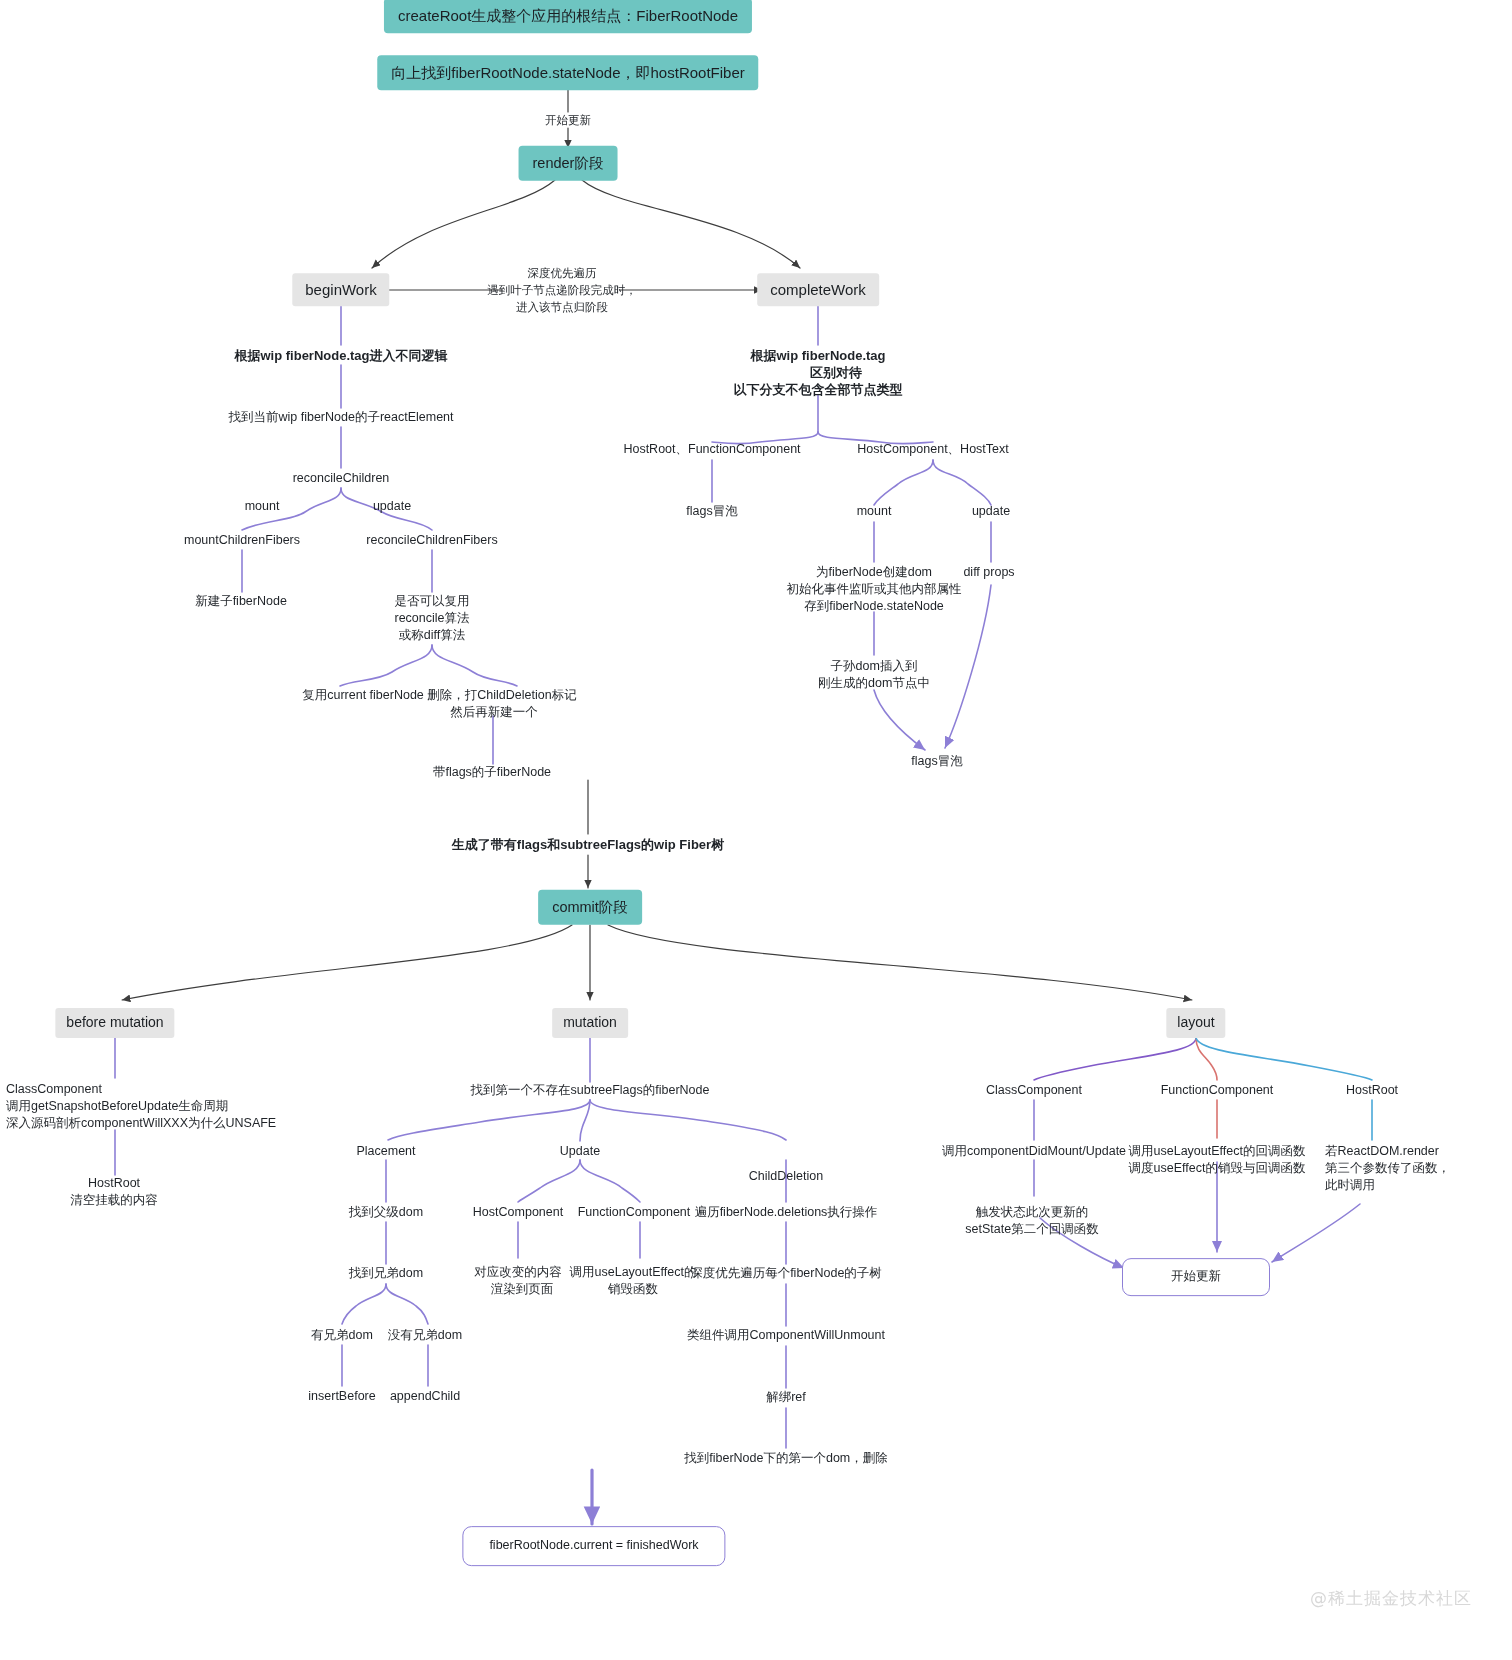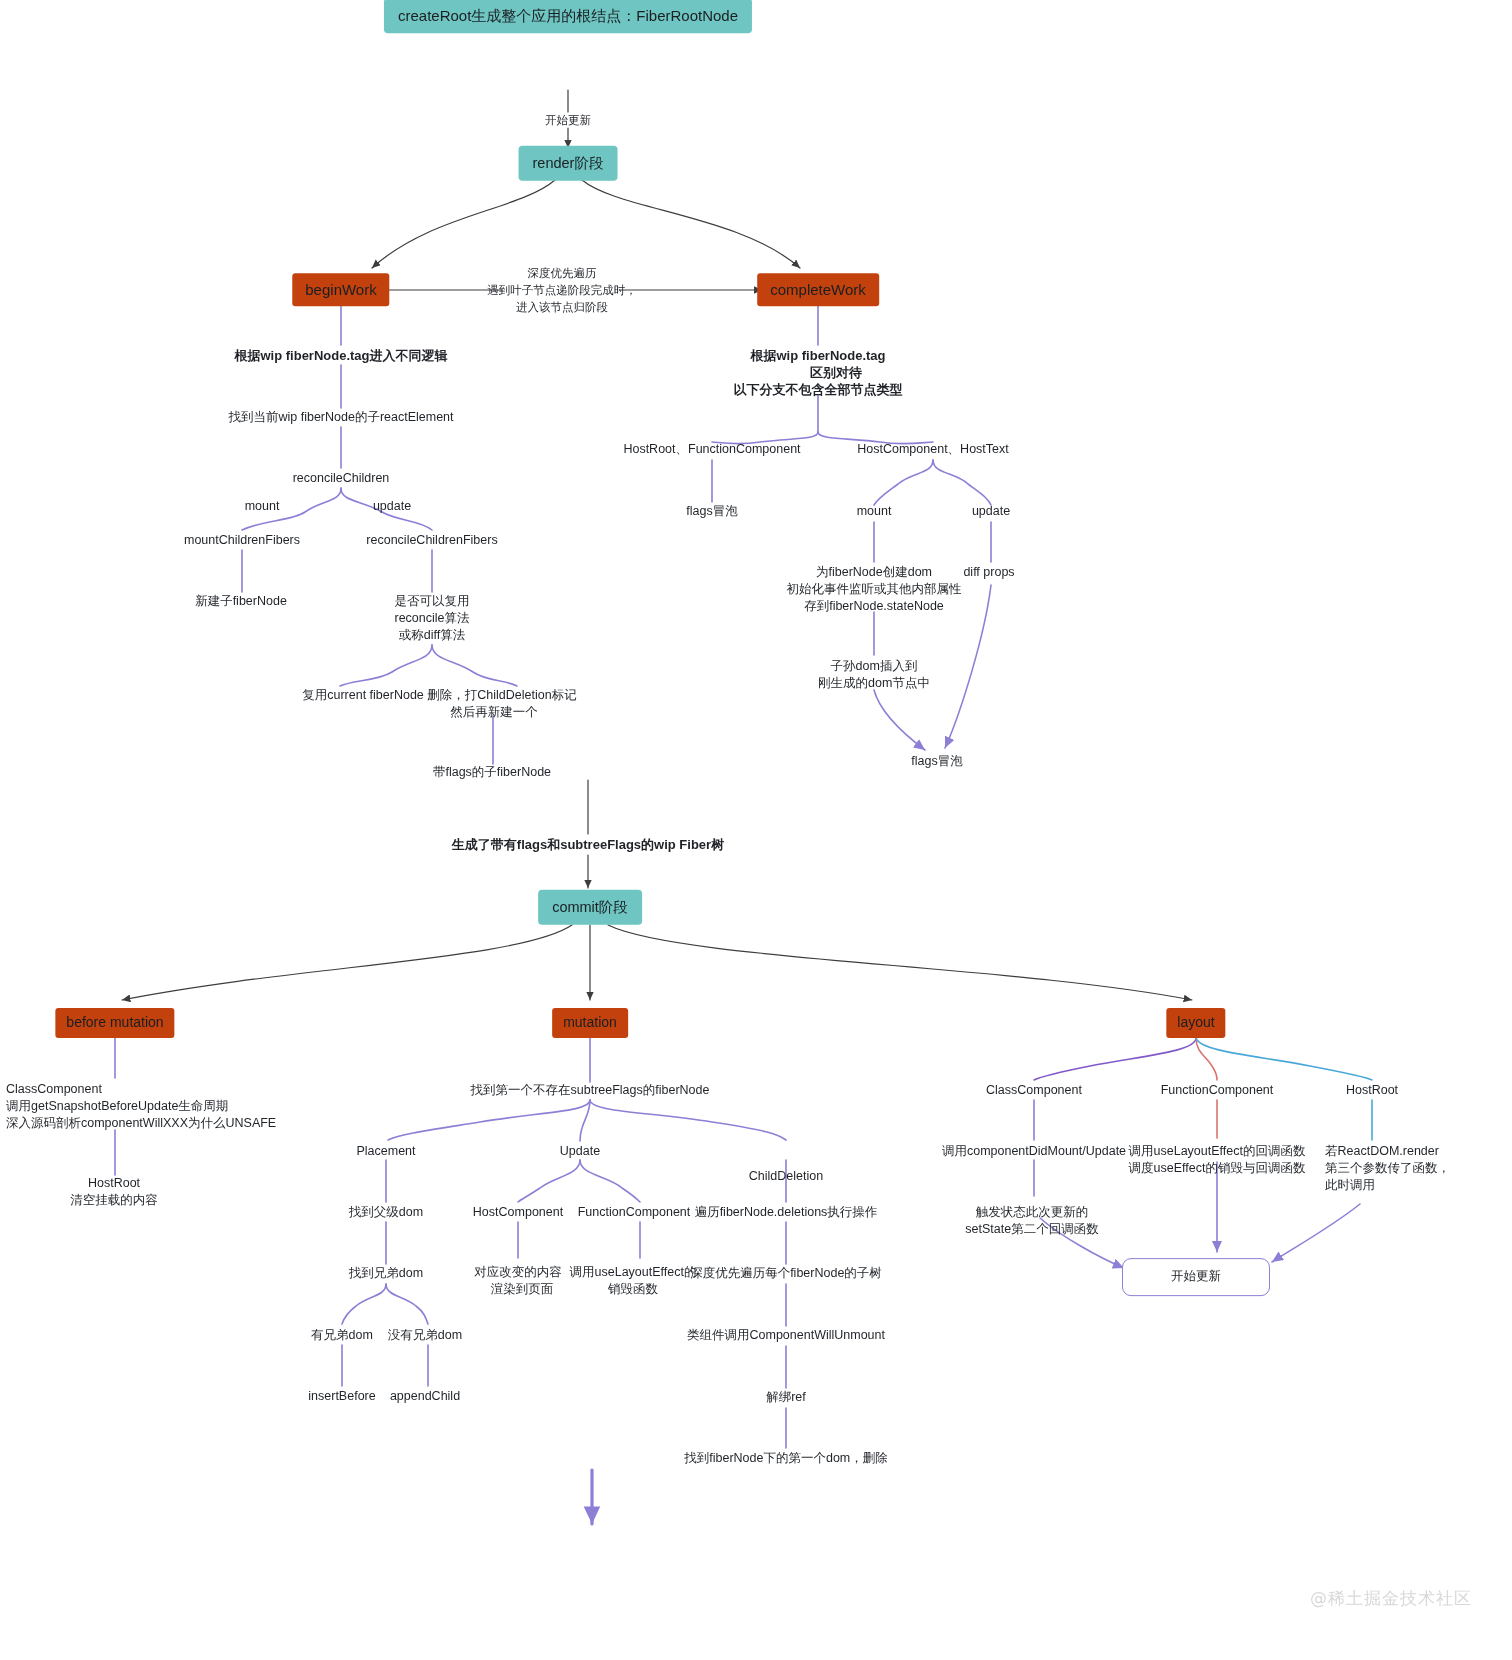--- a/index.html
+++ b/index.html
@@ -32,21 +32,21 @@
     background: #6ec5c1;
     color: #1b1f23;
     border-radius: 4px;
     padding: 7px 14px;
     font-size: 14.5px;
     font-weight: 500;
   }
   .n-teal.big { font-size: 15px; }
   
   .n-grey {
-    background: #c2410c;
+    background: #e5e5e5;
     color: #1b1f23;
     border-radius: 3px;
     padding: 6px 13px;
     font-size: 15px;
   }
   .n-grey.sm { font-size: 14px; padding: 5px 11px; }
   
   .n-outline {
     background: #ffffff;
     border: 1.3px solid #8d7fd6;
@@ -174,20 +174,21 @@
       <path d="M1217,1100 L1217,1138" stroke="#d9736f" stroke-width="1.6"></path>
       <path d="M1372,1100 L1372,1140" stroke="#4aa8d8" stroke-width="1.6"></path>
 
       <path d="M1040,1218 C1060,1236 1100,1258 1124,1268" stroke="#8d7fd6" stroke-width="1.6" marker-end="url(#arrPurple)"></path>
       <path d="M1217,1162 L1217,1252" stroke="#8d7fd6" stroke-width="1.6" marker-end="url(#arrPurple)"></path>
       <path d="M1360,1204 C1330,1228 1290,1250 1272,1262" stroke="#8d7fd6" stroke-width="1.6" marker-end="url(#arrPurple)"></path>
     </g>
   </svg>
 
   <div class="node n-teal big" style="left:568px; top:16px;">createRoot生成整个应用的根结点：FiberRootNode</div>
+  <div class="node n-teal big" style="left:568px; top:73px;">向上找到fiberRootNode.stateNode，即hostRootFiber</div>
   <div class="node n-text" style="left:568px; top:120px;">开始更新</div>
   <div class="node n-teal" style="left:568px; top:163px;">render阶段</div>
 
   <div class="node n-grey" style="left:341px; top:290px;">beginWork</div>
   <div class="node n-grey" style="left:818px; top:290px;">completeWork</div>
 
   <div class="node n-text" style="left:562px; top:273px;">深度优先遍历</div>
   <div class="node n-text" style="left:562px; top:290px;">遇到叶子节点递阶段完成时，</div>
   <div class="node n-text" style="left:562px; top:307px;">进入该节点归阶段</div>
 
@@ -268,16 +269,17 @@
   <div class="node n-text lg" style="left:1032px; top:1213px;">触发状态此次更新的</div>
   <div class="node n-text lg" style="left:1032px; top:1230px;">setState第二个回调函数</div>
   <div class="node n-text lg" style="left:1217px; top:1152px;">调用useLayoutEffect的回调函数</div>
   <div class="node n-text lg" style="left:1217px; top:1169px;">调度useEffect的销毁与回调函数</div>
   <div class="node n-text lg n-left" style="left:1325px; top:1152px;">若ReactDOM.render</div>
   <div class="node n-text lg n-left" style="left:1325px; top:1169px;">第三个参数传了函数，</div>
   <div class="node n-text lg n-left" style="left:1325px; top:1186px;">此时调用</div>
 
   <div class="node n-outline" style="left:1196px; top:1277px; padding:9px 48px;">开始更新</div>
 
+  <div class="node n-outline" style="left:594px; top:1546px;">fiberRootNode.current = finishedWork</div>
 
   <div class="watermark">@稀土掘金技术社区</div>
 
 </div>
 
 </body></html>

